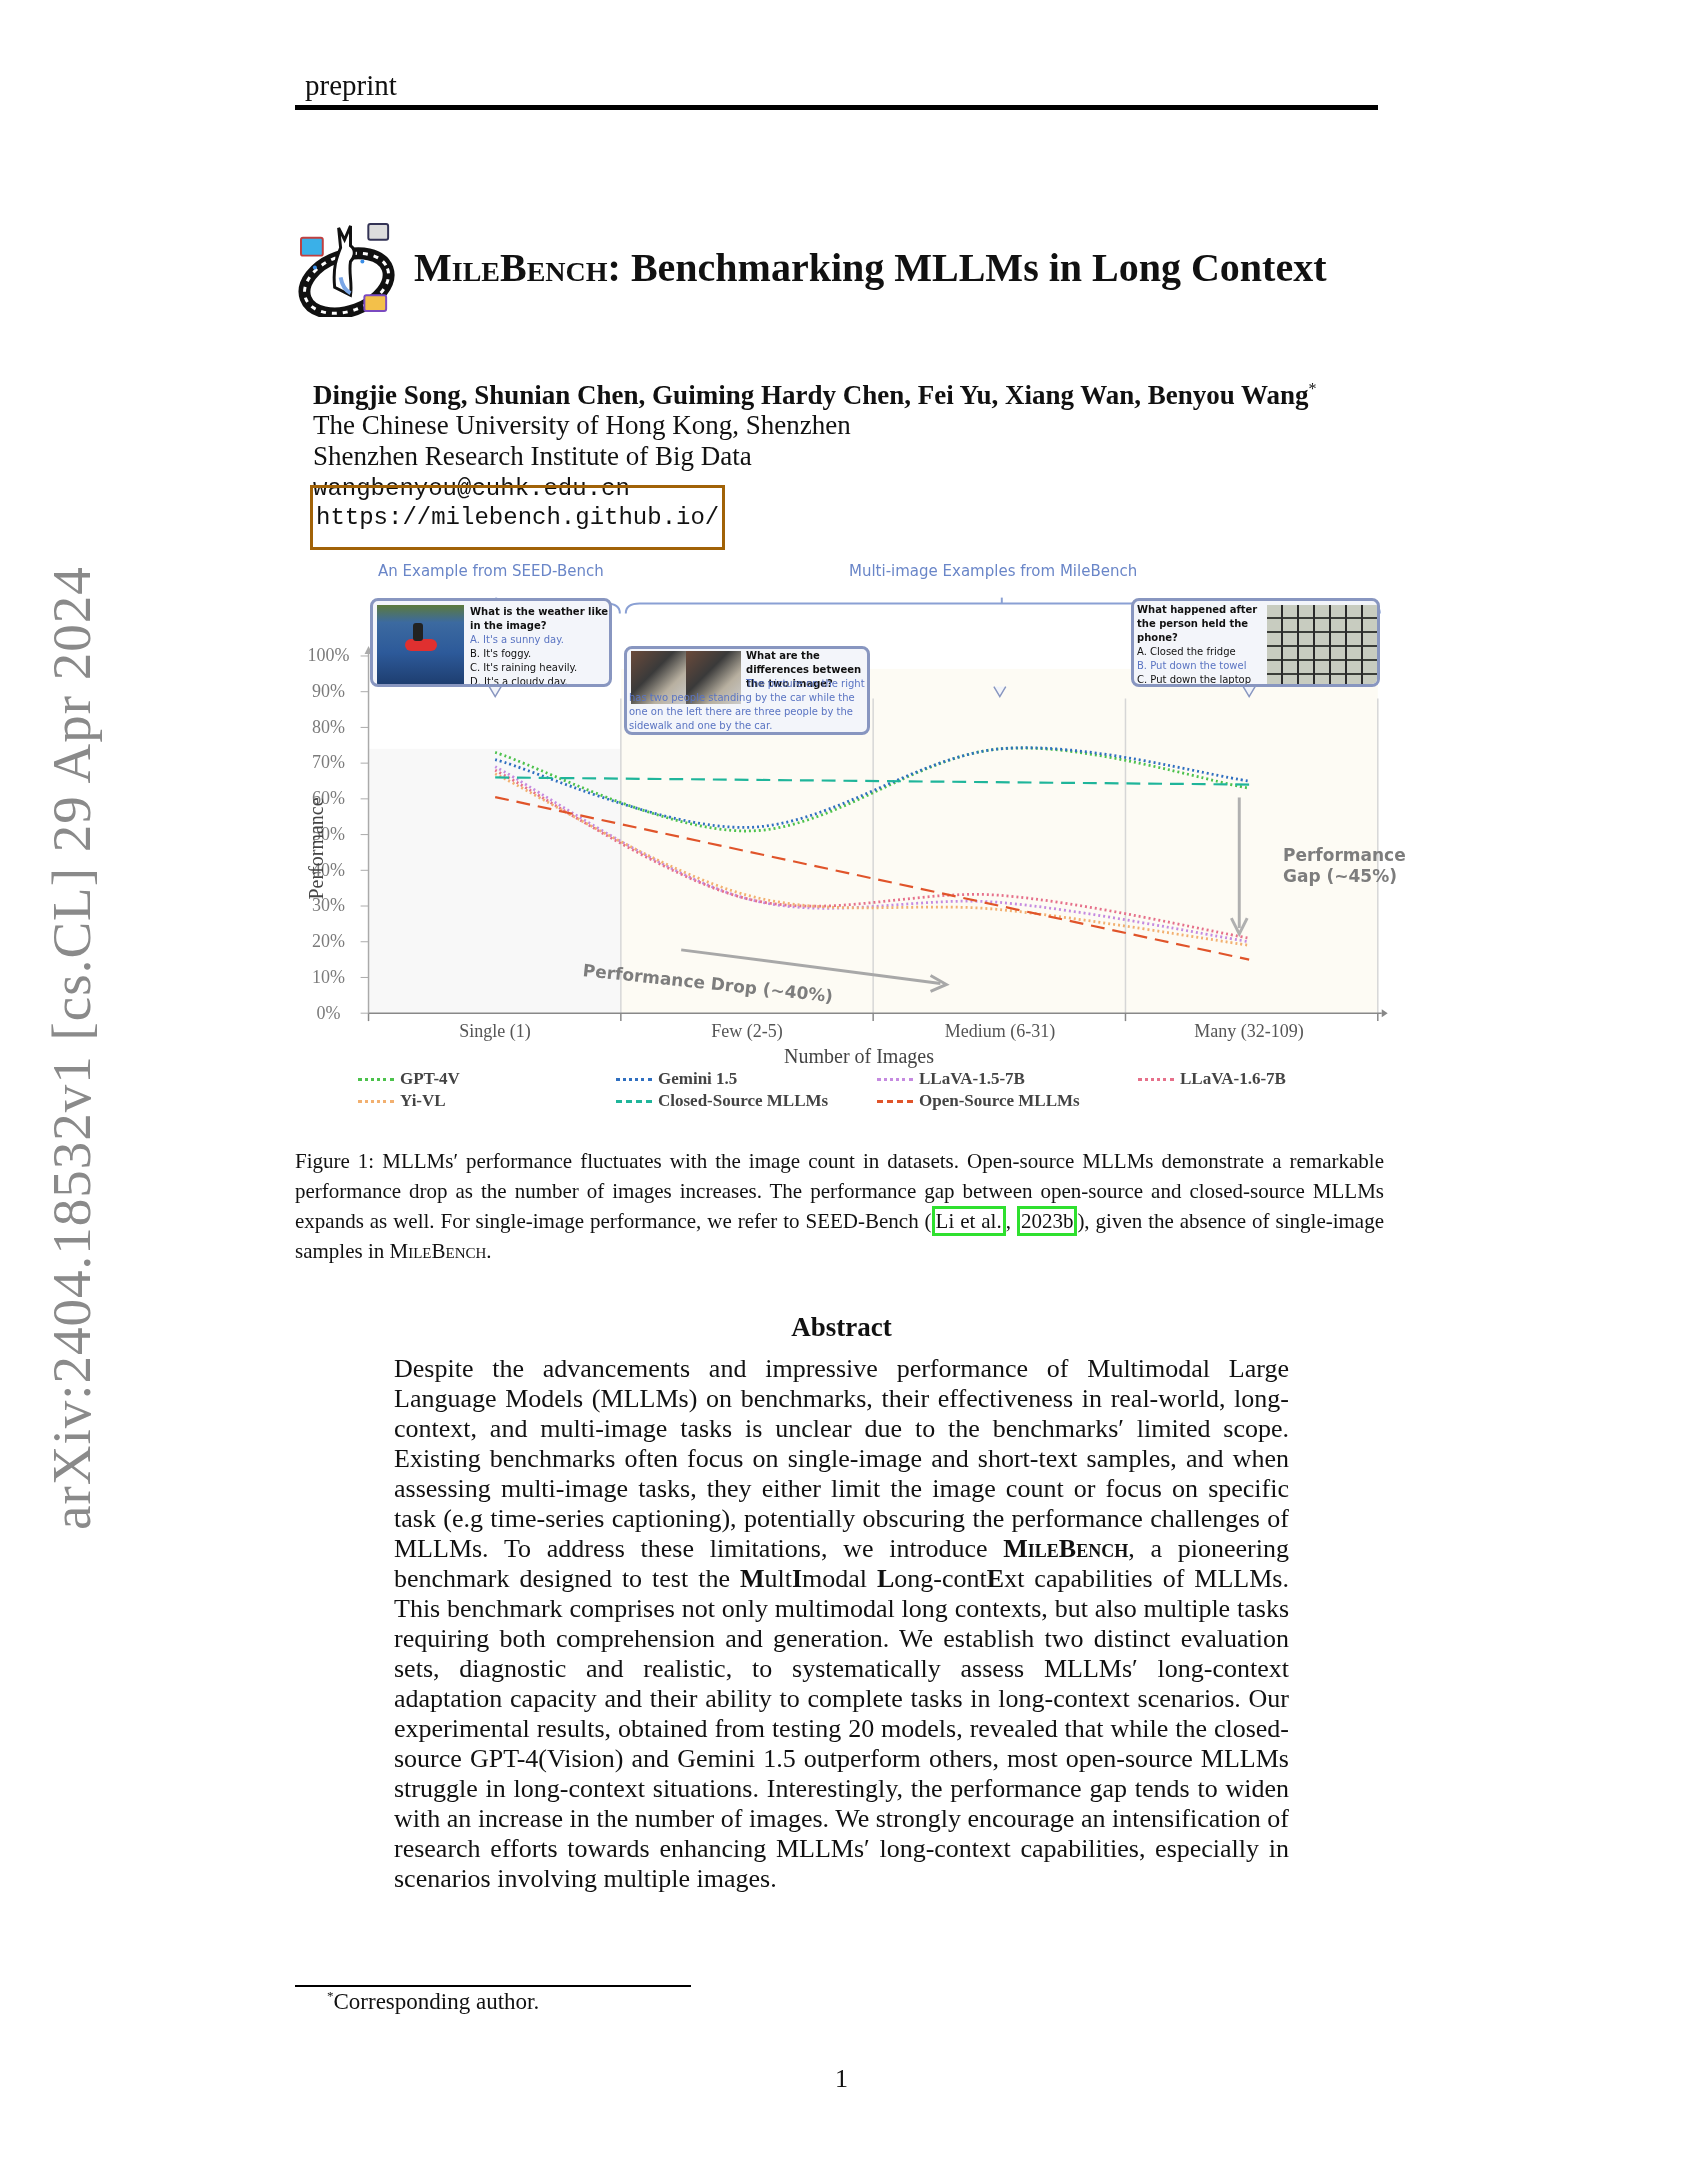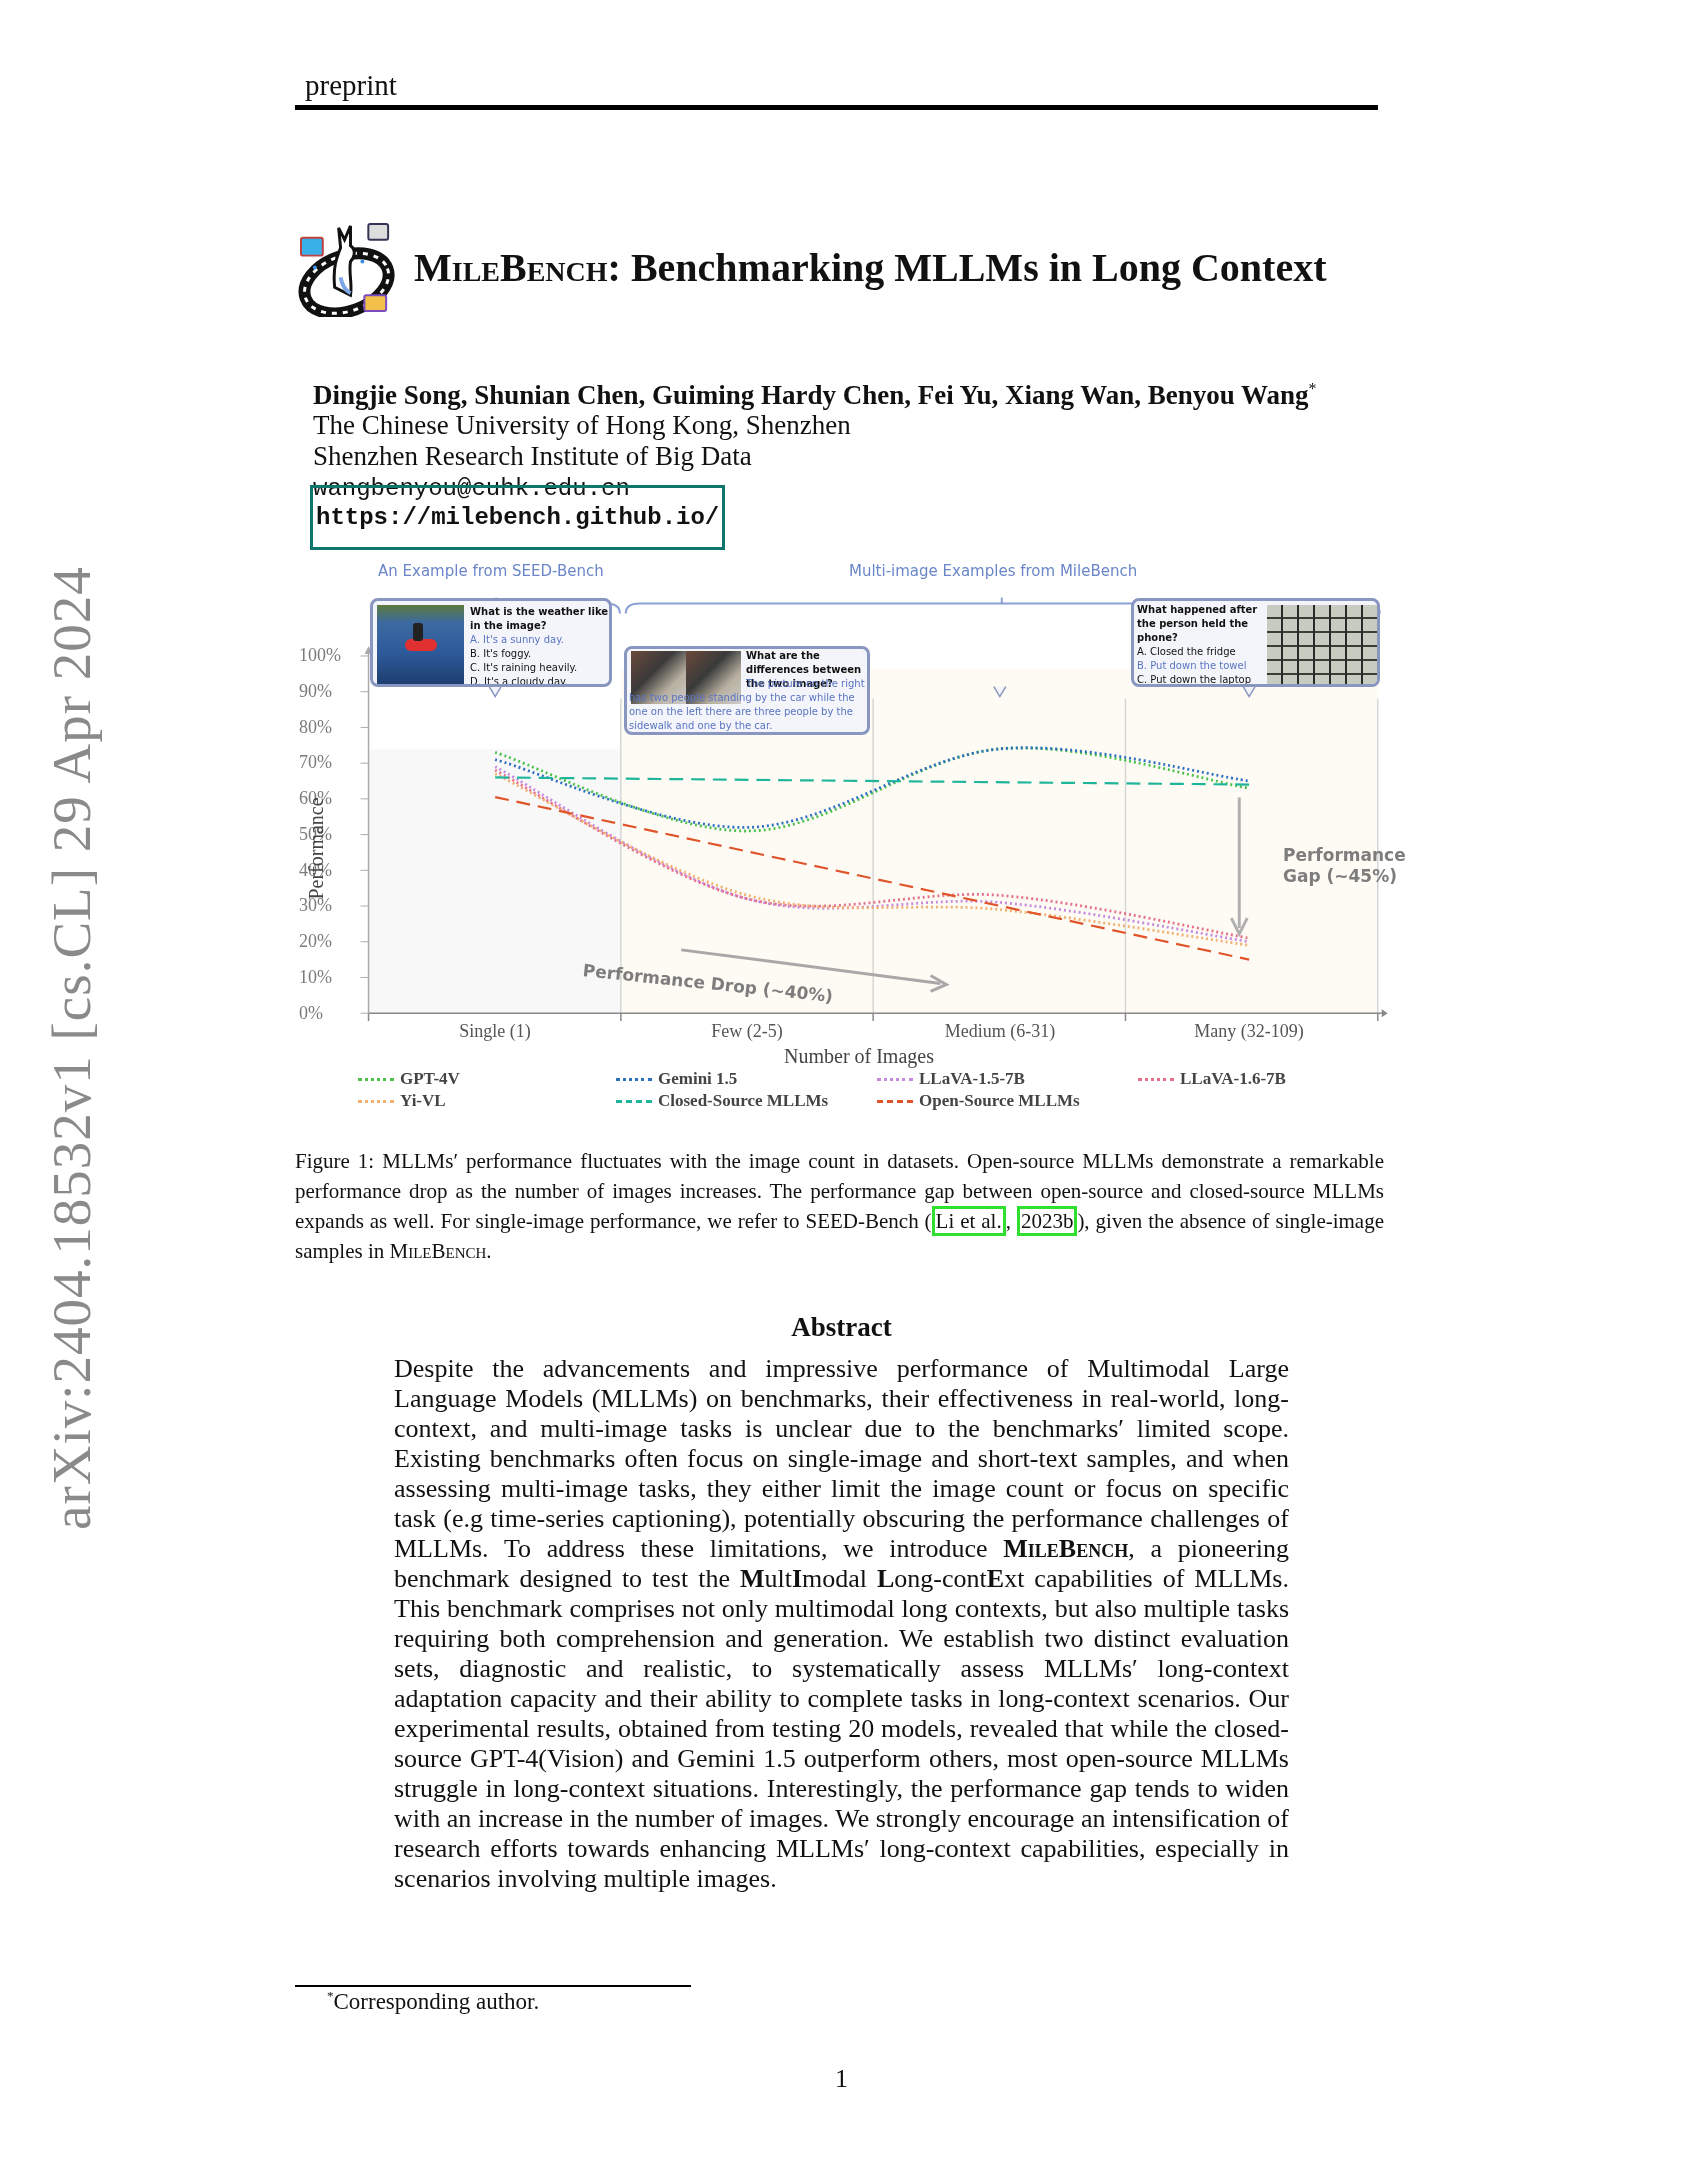--- a/index.html
+++ b/index.html
@@ -8,30 +8,30 @@
   .header-label { left:305px; top:69px; font-size:29px; }
   .header-rule { left:295px; top:105px; width:1083px; height:5px; background:#000; }
   .side-stamp { left:40px; top:1530px; transform-origin:0 0; transform:rotate(-90deg); font-family:"Liberation Serif","DejaVu Serif",serif; font-size:55px; color:#8a8a8a; white-space:nowrap; letter-spacing:1px; }
   .logo { left:295px; top:218px; width:111px; height:99px; }
   .title { left:414px; top:244px; font-size:40px; font-weight:bold; white-space:nowrap; }
   .sc { font-variant:small-caps; }
   .authors { left:313px; top:380px; font-size:27px; font-weight:bold; white-space:nowrap; }
   .authors sup { font-weight:normal; font-size:16px; }
   .aff { left:313px; font-size:27px; white-space:nowrap; }
   .mono { font-family:"Liberation Mono","DejaVu Sans Mono",monospace; font-size:24px; }
-  .url-box { border:3px solid #0f766e; padding:16px 3px;font-weight:bold; }
+  .url-box { border:3px solid #a16207; padding:16px 3px; }
   
   .fig { left:287px; top:560px; width:1109px; height:564px; }
   .fig svg { position:absolute; left:0; top:0; }
   .example-card { position:absolute; background:#f3f5fa; border:3px solid #8896c0; border-radius:8px; box-sizing:border-box; font-family:"DejaVu Sans","Liberation Sans",sans-serif; font-size:10px; line-height:14px; color:#111; overflow:hidden; }
   .example-card .q { font-weight:bold; }
   .example-card .ans { color:#5a74c2; }
   .thumb { position:absolute; }
   .fig-header { position:absolute; font-family:"DejaVu Sans","Liberation Sans",sans-serif; font-size:15px; color:#6a86c8; white-space:nowrap; }
-  .tick-label { position:absolute; font-family:"Liberation Serif","DejaVu Serif",serif; font-size:18px; color:#7b7b7b; text-align:left; width:59px; }
+  .tick-label { position:absolute; font-family:"Liberation Serif","DejaVu Serif",serif; font-size:18px; color:#7b7b7b; text-align:center; width:59px; }
   .cat-label { position:absolute; font-family:"Liberation Serif","DejaVu Serif",serif; font-size:18px; color:#555; text-align:center; width:198px; }
   .axis-title { position:absolute; font-family:"Liberation Serif","DejaVu Serif",serif; font-size:20px; color:#444; white-space:nowrap; }
   .annot { position:absolute; font-family:"DejaVu Sans","Liberation Sans",sans-serif; font-weight:bold; color:#7d7d7d; white-space:nowrap; }
   .legend-item { position:absolute; font-family:"Liberation Serif","DejaVu Serif",serif; font-weight:bold; font-size:17px; color:#444; white-space:nowrap; display:flex; align-items:center; gap:6px; }
   .legend-swatch { width:36px; height:0; border-top-width:3px; display:inline-block; }
   
   .caption { left:295px; top:1146px; width:1089px; font-size:21px; line-height:30px; text-align:justify; }
   .cite-box { border:3px solid #2fe02f; padding:0 1px; }
   .abstract-title { left:0; width:1683px; top:1312px; text-align:center; font-size:27px; font-weight:bold; }
   .abstract-body { left:394px; top:1354px; width:895px; font-size:26px; line-height:30px; text-align:justify; hyphens:manual; }

